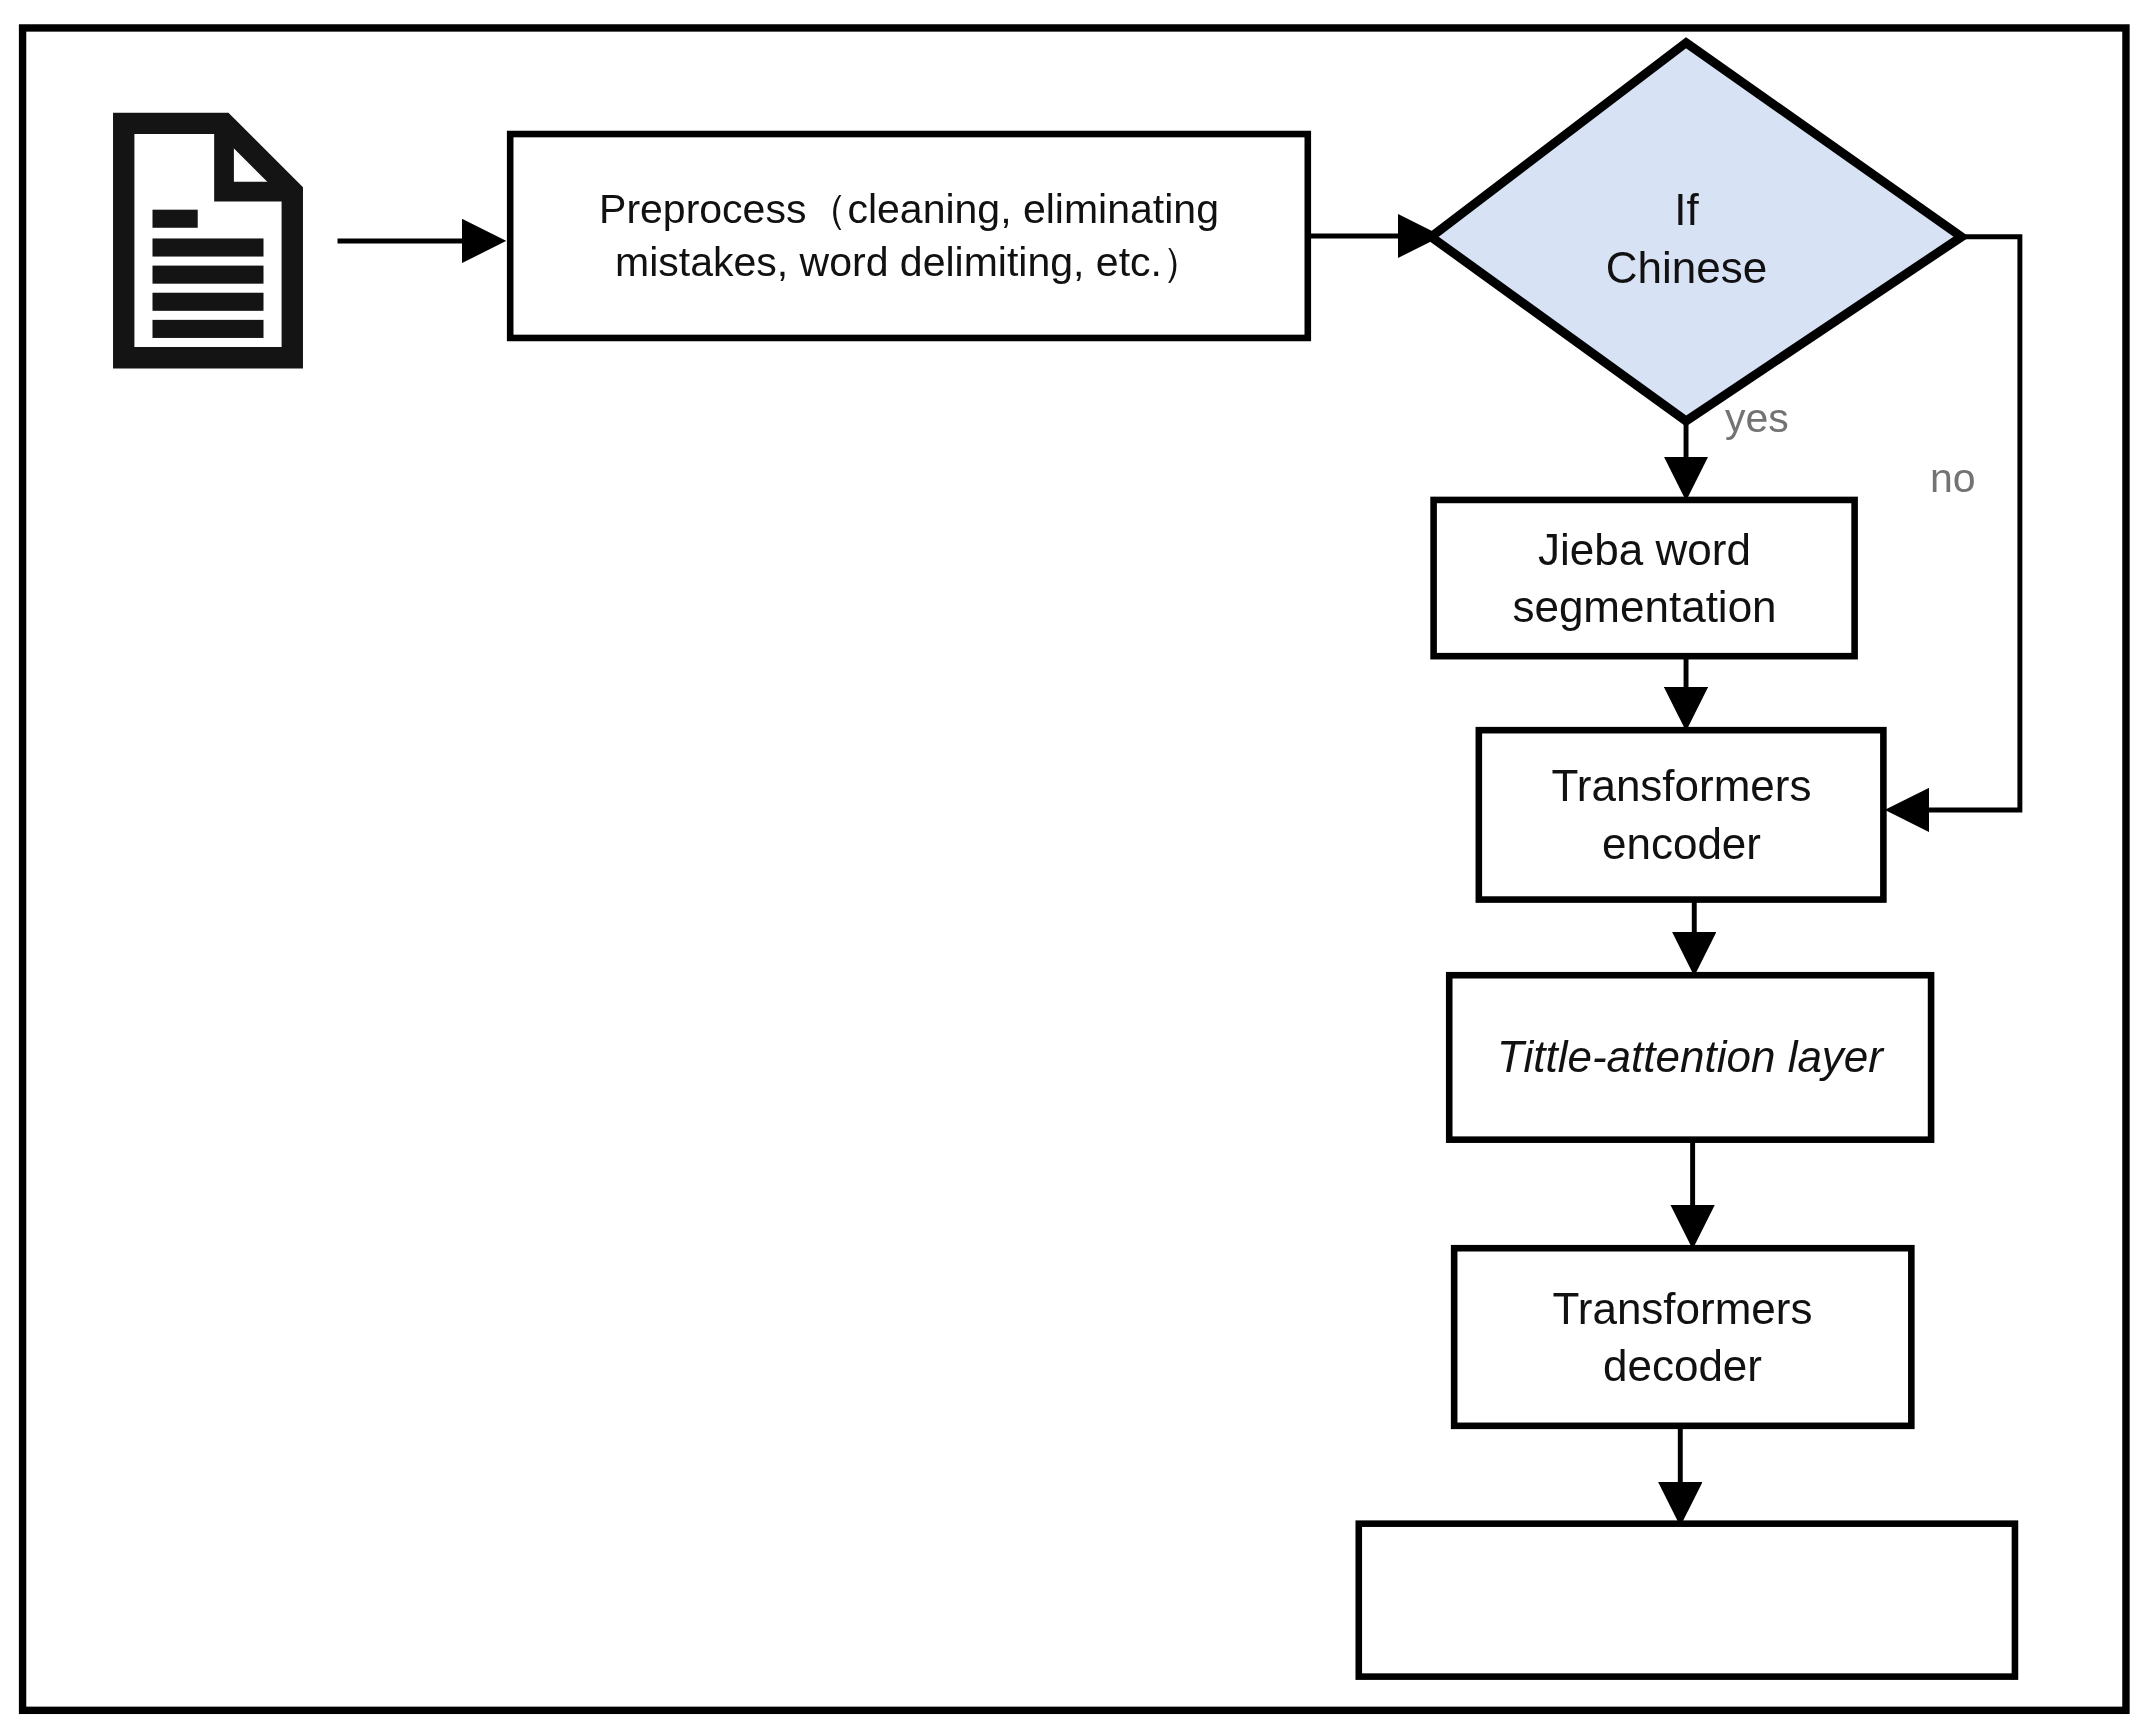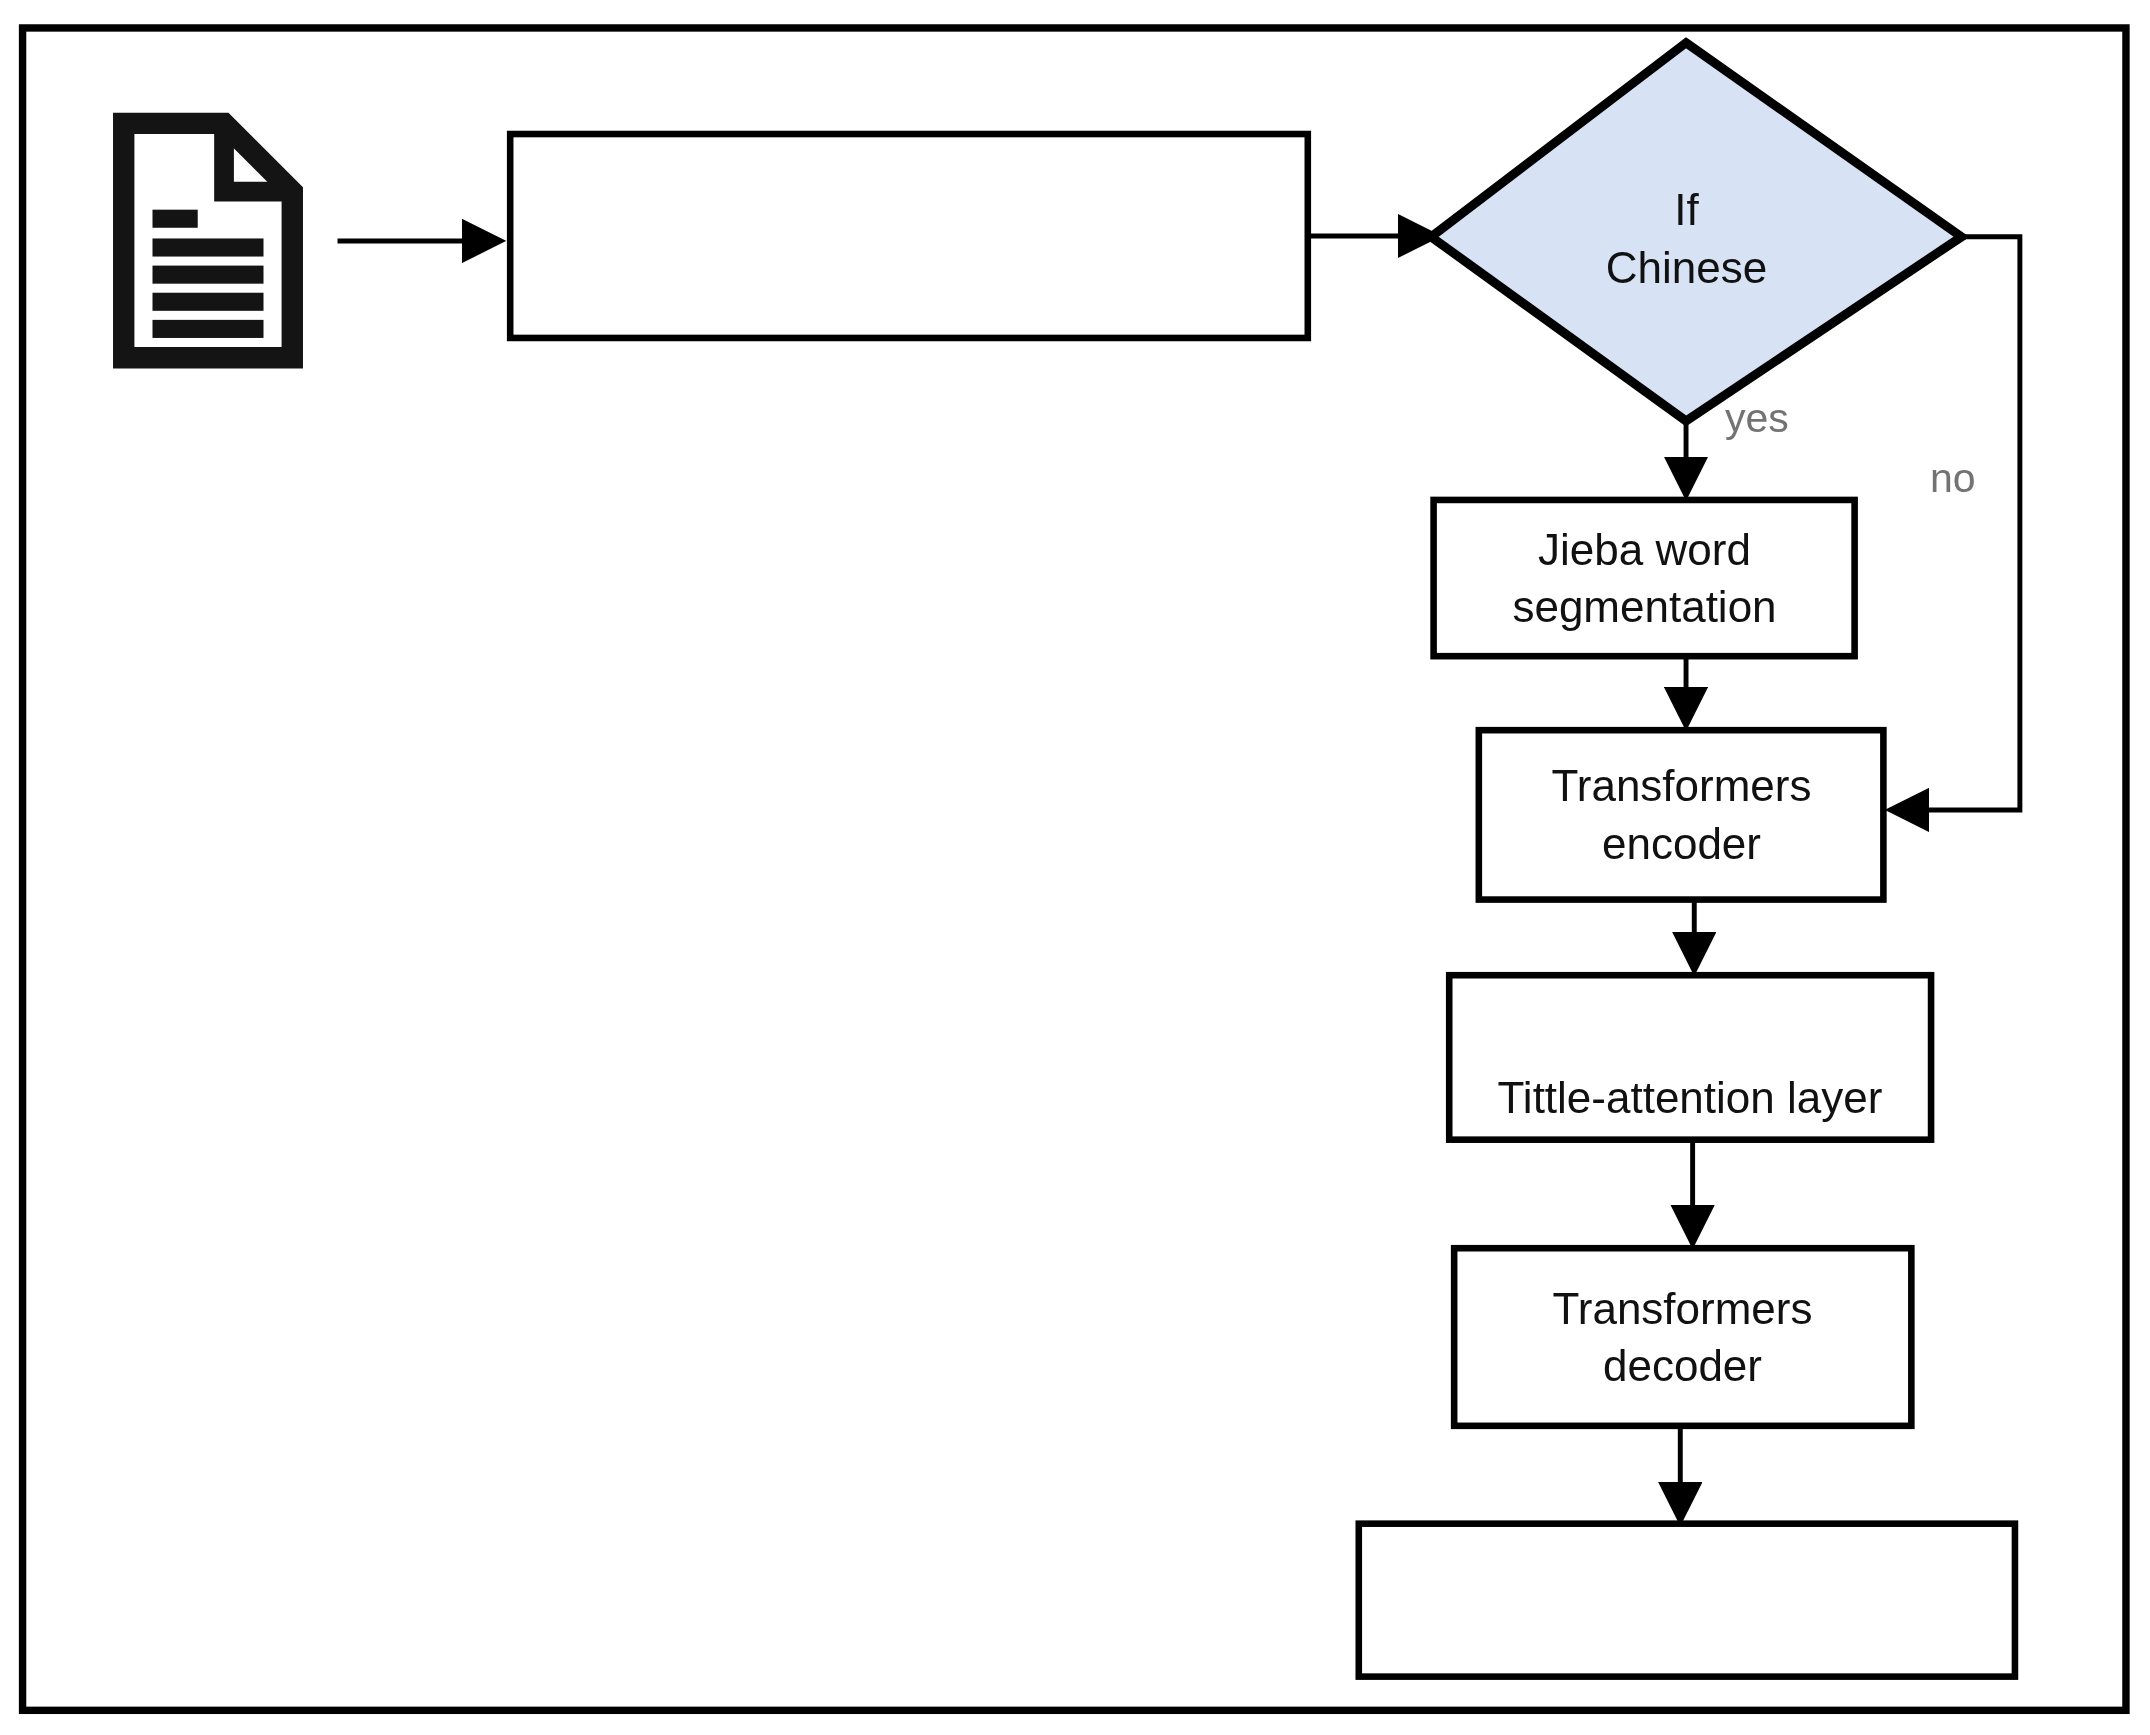--- a/index.html
+++ b/index.html
@@ -105,34 +105,36 @@
     <line x1="2058" y1="1386" x2="2058" y2="1508" stroke="#000000" stroke-width="6" marker-end="url(#arrow)"></line>
 
     <rect x="1768" y="1518" width="556" height="216" fill="#ffffff" stroke="#000000" stroke-width="8"></rect>
 
     <line x1="2043" y1="1734" x2="2043" y2="1845" stroke="#000000" stroke-width="6" marker-end="url(#arrow)"></line>
 
     <rect x="1652" y="1853" width="798" height="186" fill="#ffffff" stroke="#000000" stroke-width="8"></rect>
   </svg>
 
 
+  <div class="node-text fs-50" style="left:510px; top:134px; width:798px; height:204px;">Preprocess（cleaning, eliminating
+mistakes, word delimiting, etc.）</div>
 
   <div class="node-text fs-46" style="left:1522px; top:152px; width:329px; height:173px;">If
 Chinese</div>
 
   <div class="edge-label fs-50" style="left:1725px; top:395px;">yes</div>
 
   <div class="edge-label fs-50" style="left:1930px; top:455px;">no</div>
 
   <div class="node-text fs-46" style="left:1434px; top:500px; width:421px; height:156px;">Jieba word
 segmentation</div>
 
   <div class="node-text fs-46" style="left:1479px; top:730px; width:405px; height:169px;">Transformers
 encoder</div>
 
-  <div class="node-text fs-46" style="left:1449px; top:1016px; width:482px; height:164px;">Tittle-attention layer</div>
+  <div class="node-text fs-46" style="left:1449px; top:975px; width:482px; height:164px;font-style:italic;">Tittle-attention layer</div>
 
   <div class="node-text fs-46" style="left:1454px; top:1248px; width:457px; height:178px;">Transformers
 decoder</div>
 
 
 </div>
 
 
 </body></html>

